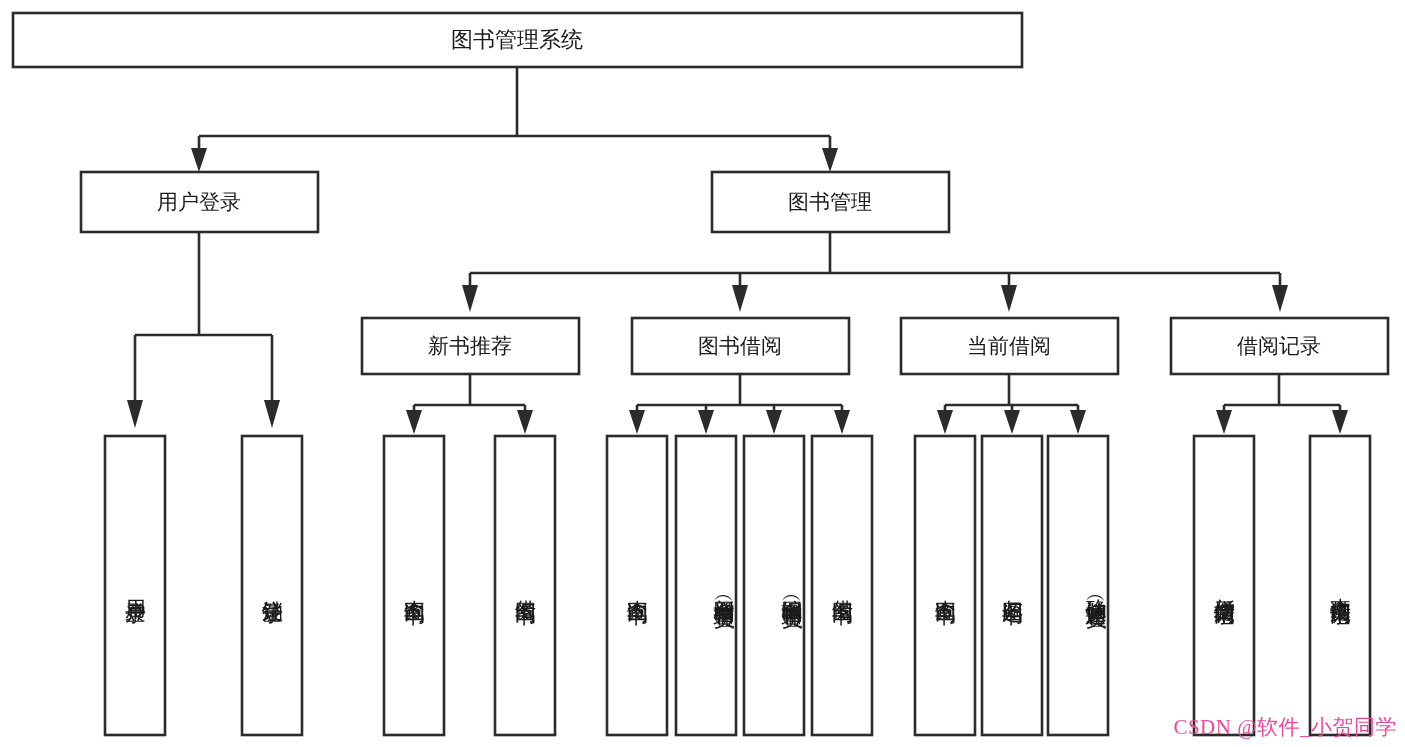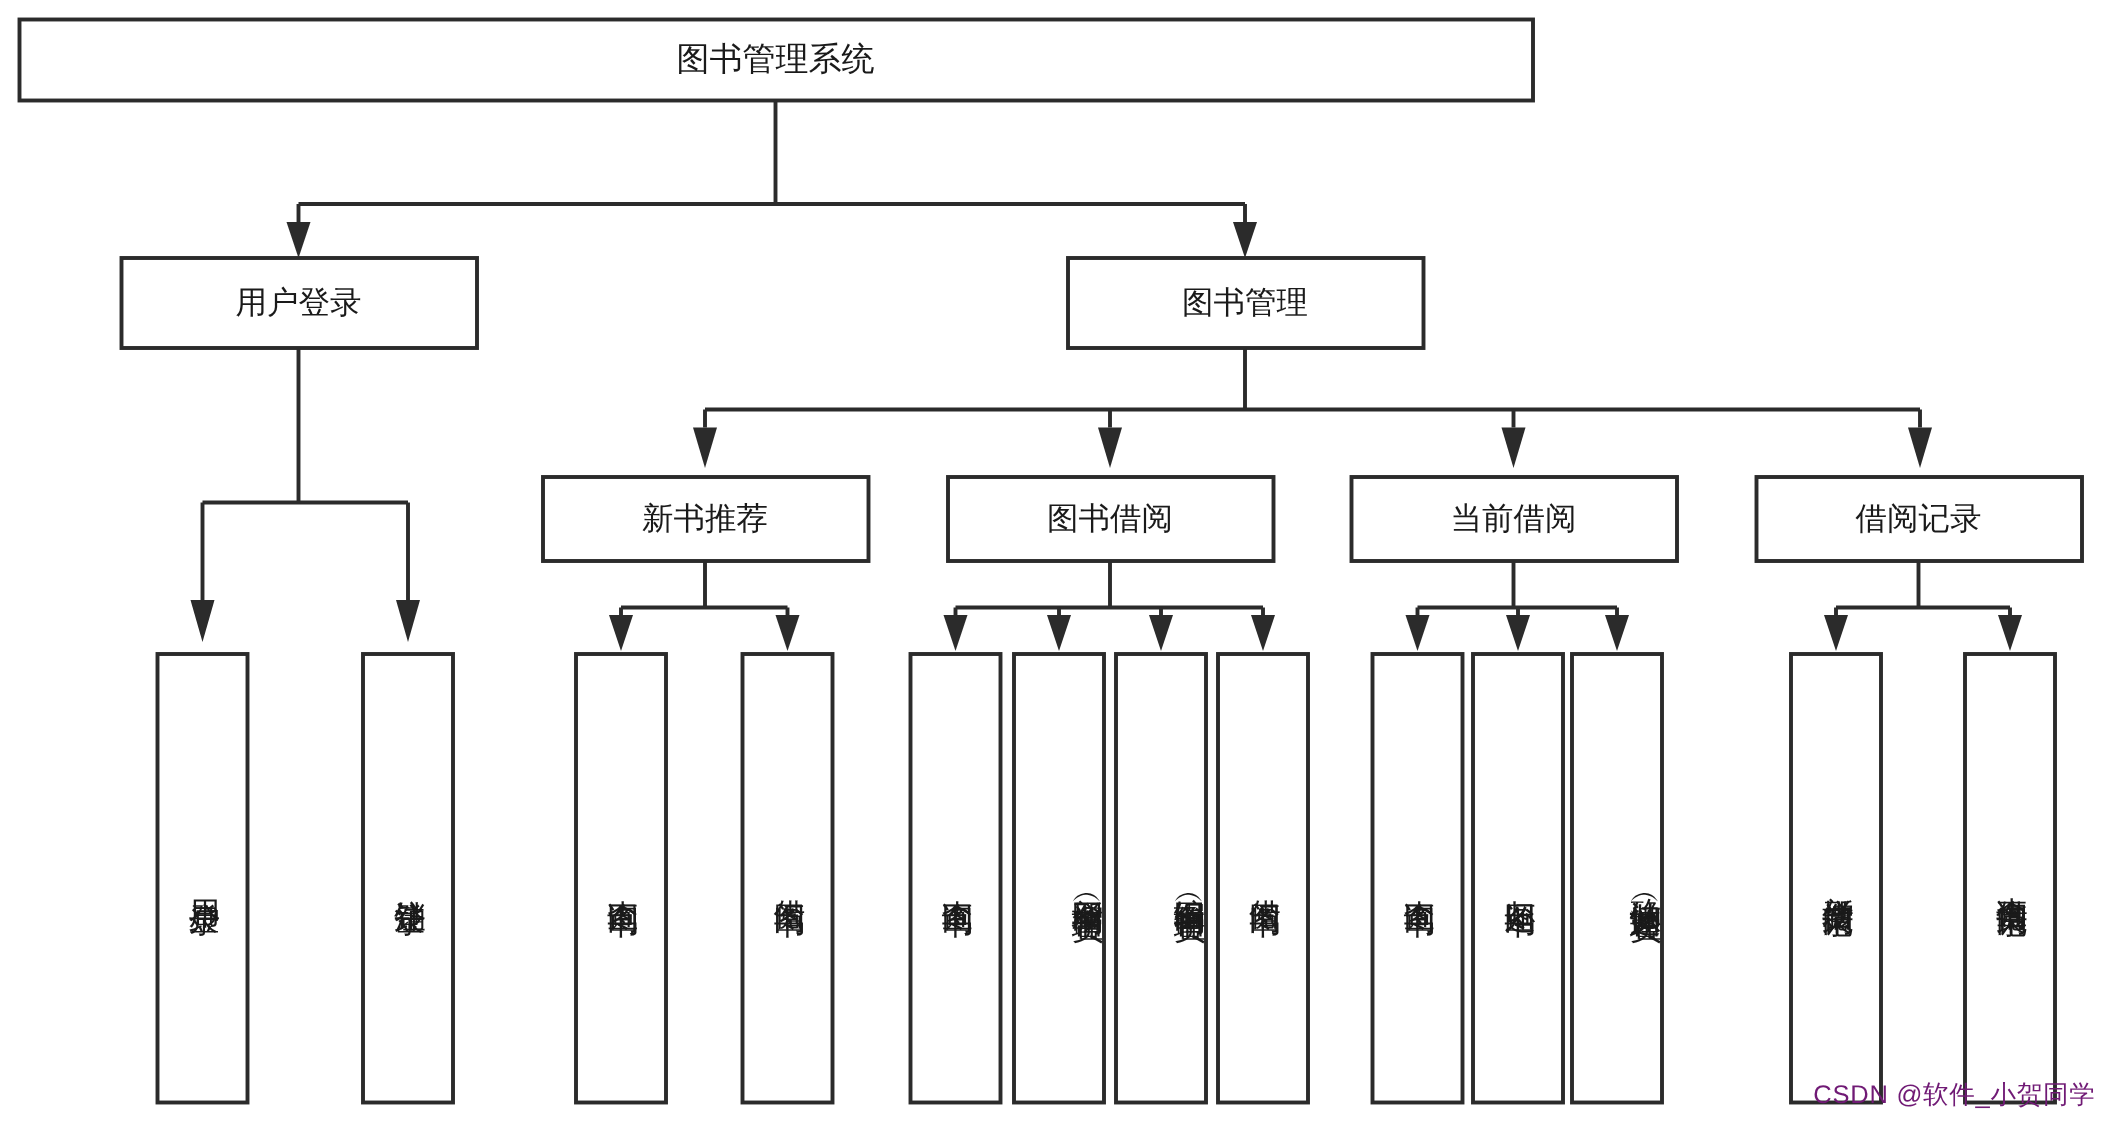--- a/index.html
+++ b/index.html
@@ -68,23 +68,23 @@
     line-height: 1.18;
     letter-spacing: 1.5px;
     color: #1a1a1a;
     white-space: nowrap;
     pointer-events: none;
   }
   .watermark {
     position: absolute;
     right: 8px;
     bottom: 6px;
-    font-family: Liberation Sans, sans-serif;
-    font-size: 17px;
-    color: #701a75;
+    font-family: Liberation Serif, serif;
+    font-size: 21px;
+    color: #ec4899;
     white-space: nowrap;
     letter-spacing: 0.5px;
   }
 </style>
 </head>
 <body>
 
 <div id="diagram-root">
 
   <svg class="diagram" viewBox="0 0 1405 747">

